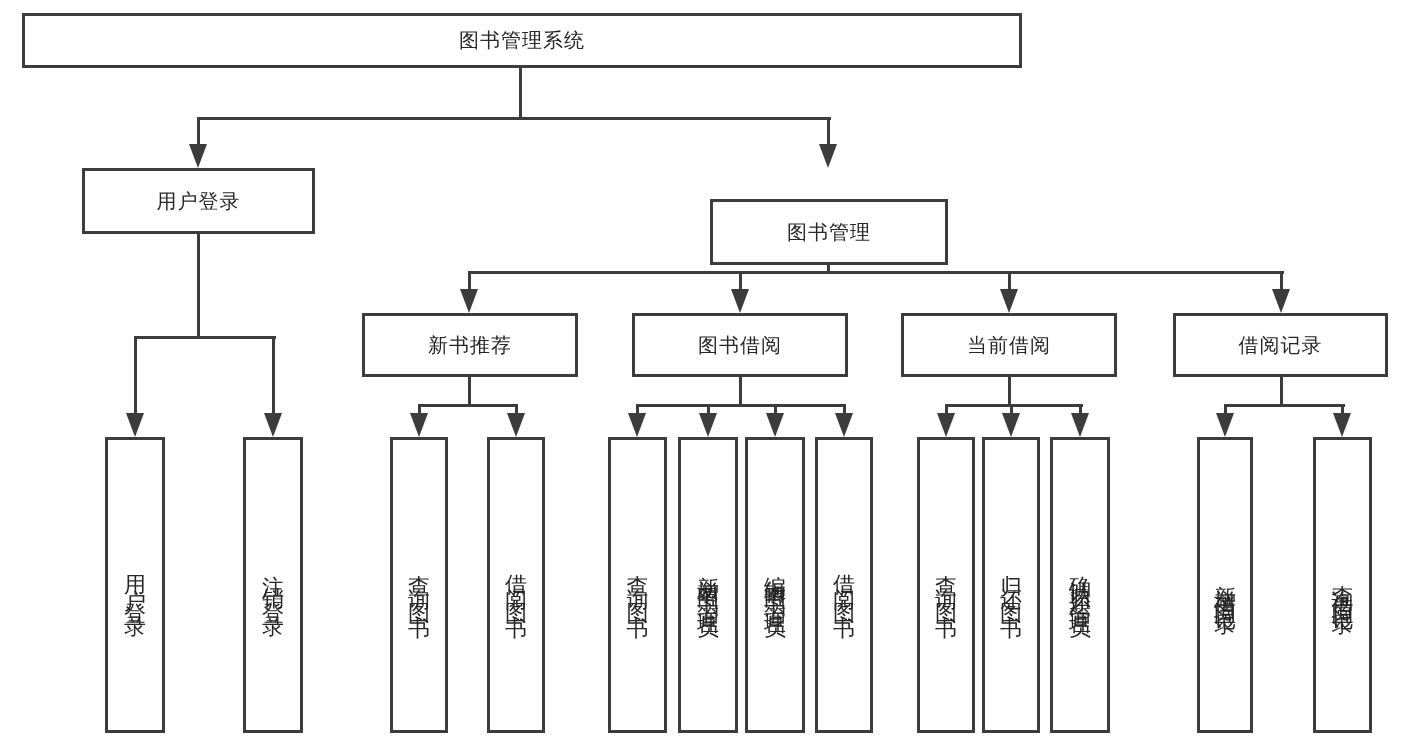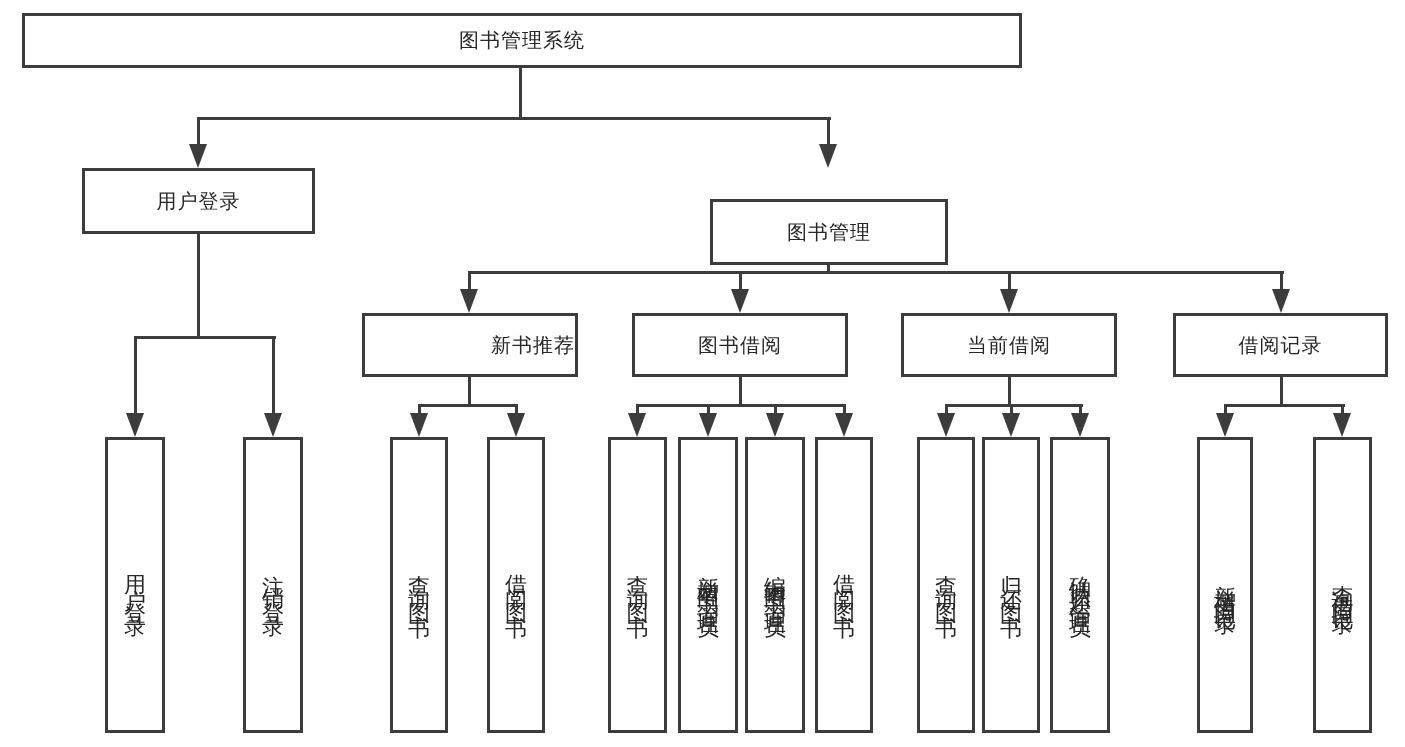--- a/index.html
+++ b/index.html
@@ -96,21 +96,21 @@
     <span>图书管理系统</span>
   </div>
 
   <div class="node h" style="left:82px;top:168px;width:233px;height:66px;">
     <span>用户登录</span>
   </div>
   <div class="node h" style="left:710px;top:168px;width:238px;height:66px;margin-top:31px;">
     <span>图书管理</span>
   </div>
 
-  <div class="node h" style="left:362px;top:313px;width:216px;height:64px;justify-content:flex-end;">
+  <div class="node h" style="left:362px;top:313px;width:216px;height:64px;">
     <span>新书推荐</span>
   </div>
   <div class="node h" style="left:901px;top:313px;width:216px;height:64px;">
     <span>当前借阅</span>
   </div>
   <div class="node h" style="left:632px;top:313px;width:216px;height:64px;">
     <span>图书借阅</span>
   </div>
   <div class="node h" style="left:1173px;top:313px;width:215px;height:64px;">
     <span>借阅记录</span>

